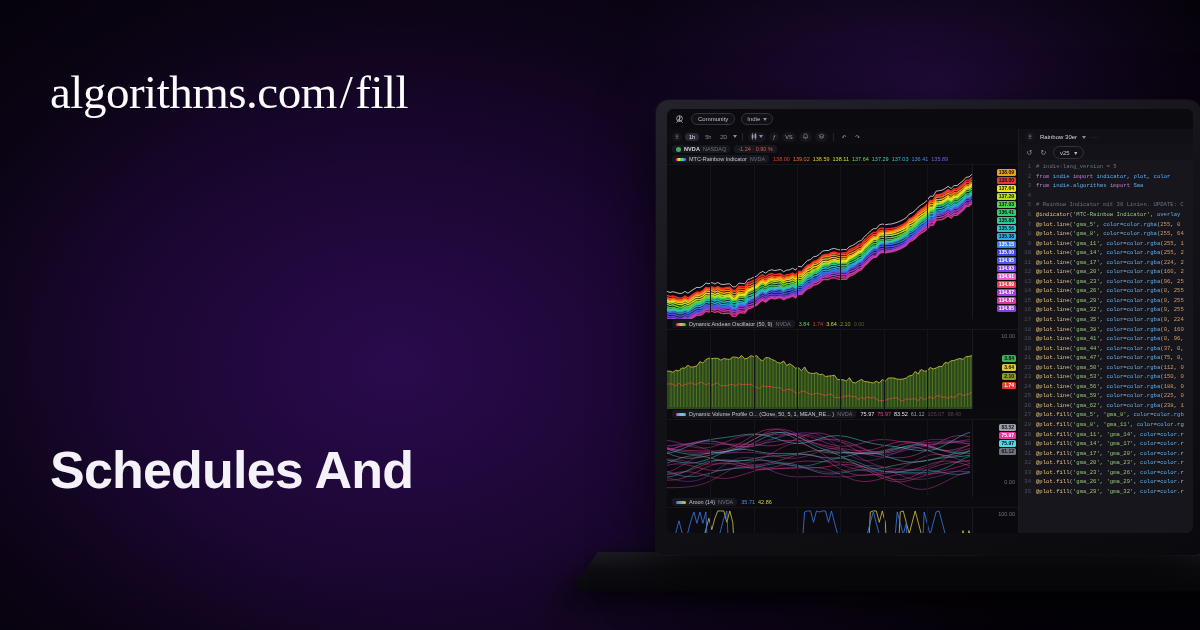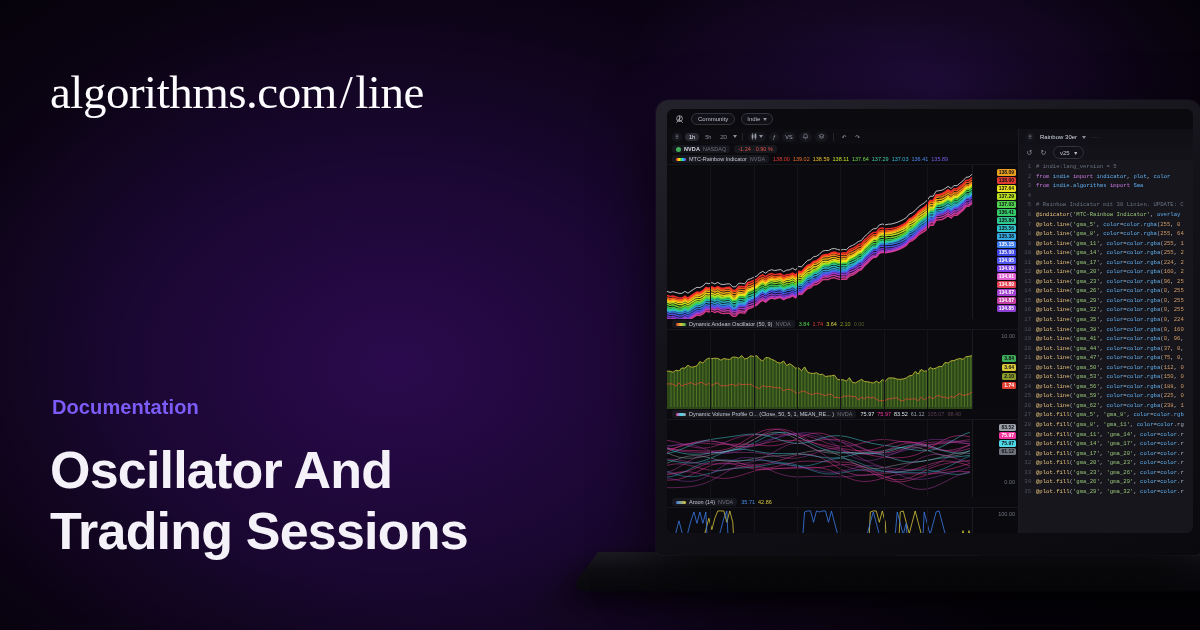--- a/index.html
+++ b/index.html
@@ -183,26 +183,24 @@
 </head>
 <body>
 
 <div id="bg-root">
   <div id="bg-glow-tr"></div>
   <div id="bg-vign"></div>
 </div>
 
 <div id="left-col">
   <div id="brand">
-    <span>algorithms.com</span><span class="slash">/</span><span>line</span>
+    <span>algorithms.com</span><span class="slash">/</span><span>fill</span>
   </div>
-  <div id="eyebrow">Documentation</div>
   <h1 id="headline">
-    <span>Oscillator And</span><br>
-    <span>Trading Sessions</span>
+    <span>Schedules And</span><br>
   </h1>
 </div>
 
 <div id="laptop">
   <div id="laptop-base"></div>
   <div id="laptop-hinge"></div>
   <div id="laptop-body">
 
     <div id="app">
 

